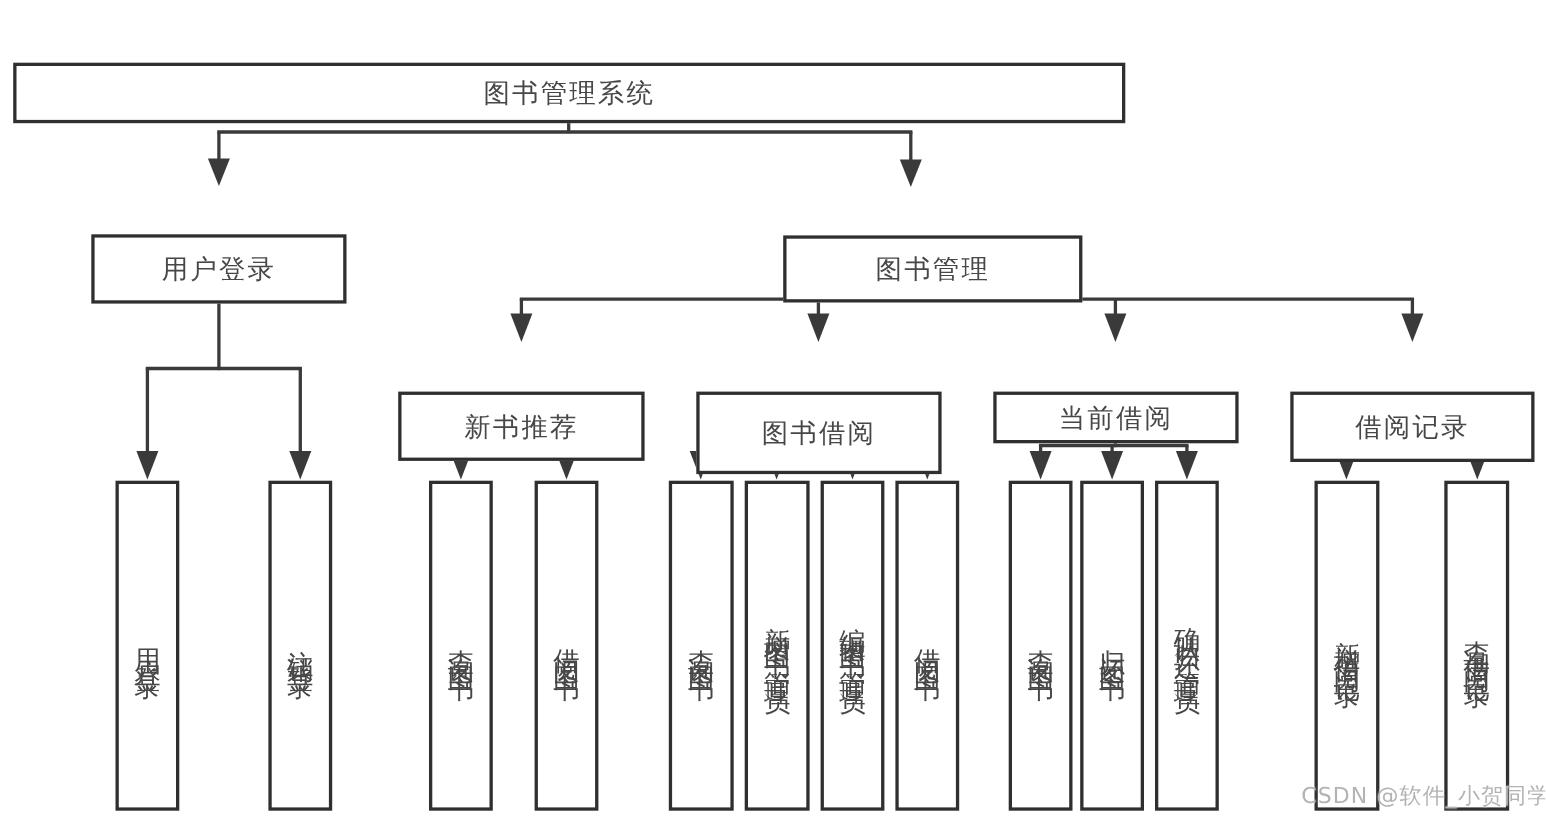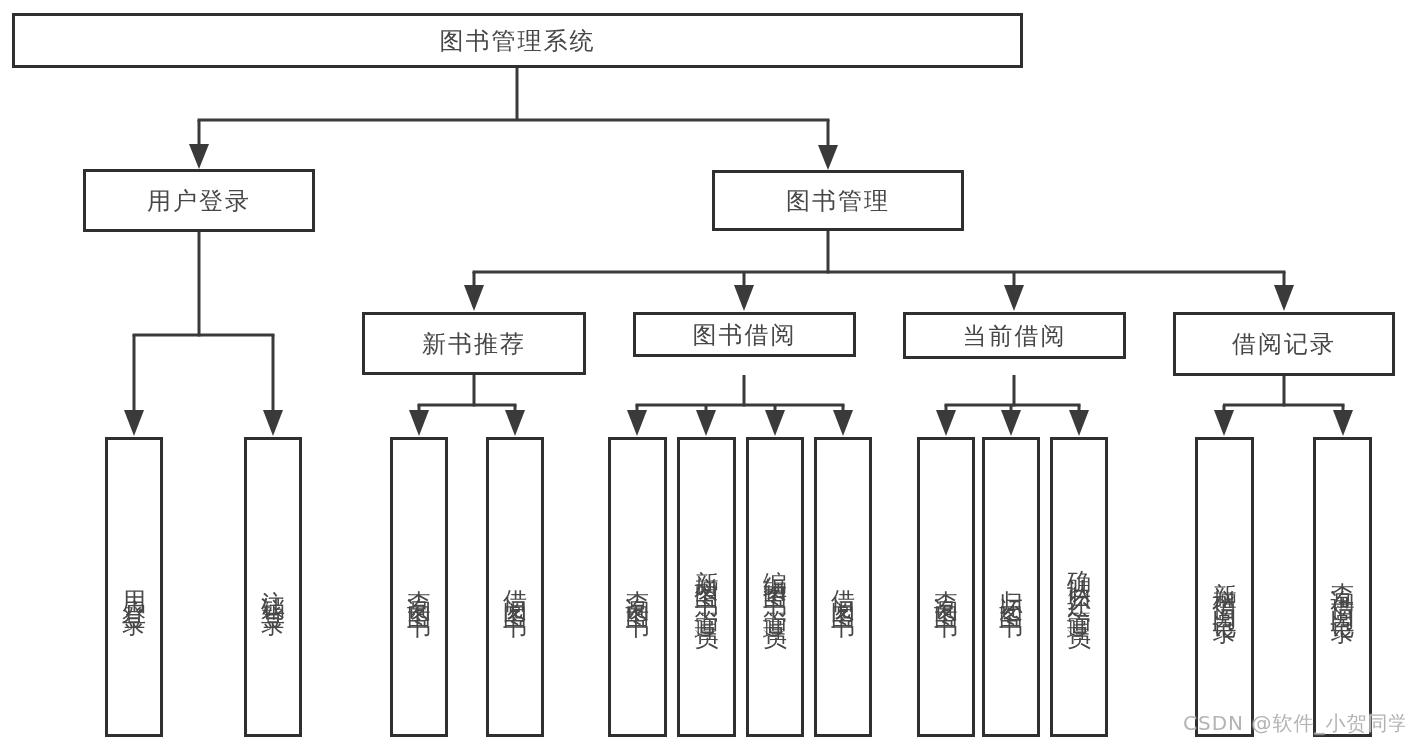--- a/index.html
+++ b/index.html
@@ -39,20 +39,21 @@
     display: flex;
     align-items: center;
     justify-content: center;
     color: #474747;
     font-size: 24px;
     letter-spacing: 2px;
     white-space: nowrap;
   }
   .node.hbox {
     text-align: center;
+    margin-top: 44px;
   }
   .node.leaf {
     top: 437px;
     height: 300px;
     writing-mode: vertical-rl;
     text-orientation: mixed;
     letter-spacing: 8px;
     font-size: 24px;
     white-space: normal;
   }
@@ -145,24 +146,24 @@
       <line x1="1224" y1="405" x2="1224" y2="412"></line>
       <polygon points="1214,410 1234,410 1224,436"></polygon>
       <line x1="1343" y1="405" x2="1343" y2="412"></line>
       <polygon points="1333,410 1353,410 1343,436"></polygon>
     </g>
   </svg>
 
   <div class="node hbox" style="left:12px; top:13px; width:1011px; height:55px;">图书管理系统</div>
 
   <div class="node hbox" style="left:83px; top:169px; width:232px; height:63px;">用户登录</div>
-  <div class="node hbox" style="left:712px; top:170px; width:252px; height:61px;">图书管理</div>
+  <div class="node hbox" style="left:712px; top:170px; width:272px; height:61px;">图书管理</div>
 
   <div class="node hbox" style="left:362px; top:312px; width:224px; height:63px;">新书推荐</div>
-  <div class="node hbox" style="left:633px; top:312px; width:223px; height:45px;">图书借阅</div>
+  <div class="node hbox" style="left:633px; top:312px; width:223px; height:75px;">图书借阅</div>
   <div class="node hbox" style="left:903px; top:312px; width:223px; height:47px;">当前借阅</div>
   <div class="node hbox" style="left:1173px; top:312px; width:222px; height:64px;">借阅记录</div>
 
   <div class="node leaf" style="left:105px; width:58px;">用户登录</div>
   <div class="node leaf" style="left:244px; width:58px;">注销登录</div>
 
   <div class="node leaf" style="left:390px; width:58px;">查询图书</div>
   <div class="node leaf" style="left:486px; width:58px;">借阅图书</div>
 
   <div class="node leaf" style="left:608px; width:59px;">查询图书</div>

